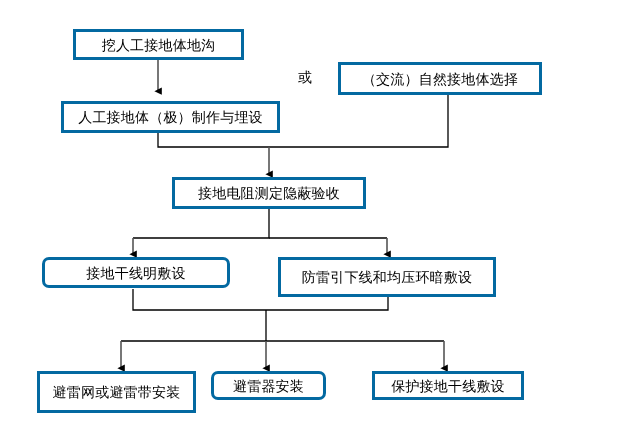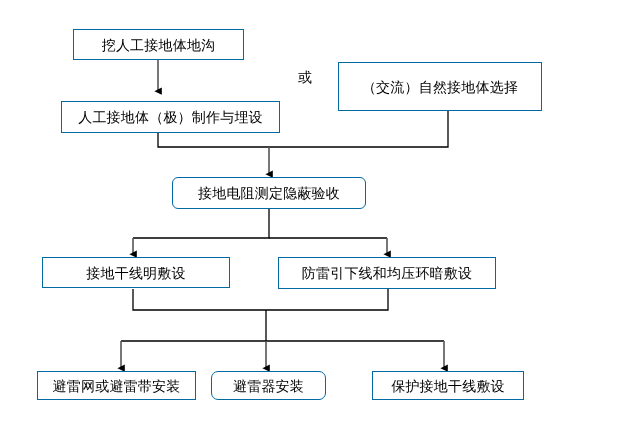--- a/index.html
+++ b/index.html
@@ -18,21 +18,21 @@
   #wires {
     position: absolute;
     left: 0;
     top: 0;
     width: 622px;
     height: 441px;
   }
   .node {
     position: absolute;
     box-sizing: border-box;
-    border: 1px solid #0369a1;
+    border: 3px solid #0369a1;
     background: #ffffff;
     display: flex;
     align-items: center;
     justify-content: center;
     color: #000000;
     font-size: 14px;
     line-height: 1;
     letter-spacing: 0.2px;
     white-space: nowrap;
     z-index: 2;
@@ -79,23 +79,23 @@
       <polyline points="266,310 266,341 121,341" fill="none" stroke="#000000" stroke-width="1.3"></polyline>
       <polyline points="266,341 444,341" fill="none" stroke="#000000" stroke-width="1.3"></polyline>
       <line x1="121" y1="341" x2="121" y2="368" stroke="#555555" stroke-width="1.6" marker-end="url(#arrowhead)"></line>
       <line x1="266" y1="341" x2="266" y2="368" stroke="#555555" stroke-width="1.6" marker-end="url(#arrowhead)"></line>
       <line x1="444" y1="341" x2="444" y2="368" stroke="#555555" stroke-width="1.6" marker-end="url(#arrowhead)"></line>
     </g>
   </svg>
 
   <div class="node" style="left: 73px; top: 29px; width: 171px; height: 31px;">挖人工接地体地沟</div>
   <div class="node" style="left: 61px; top: 94px; width: 219px; height: 32px; margin-top: 7px;">人工接地体（极）制作与埋设</div>
-  <div class="node" style="left: 338px; top: 62px; width: 204px; height: 49px;">（交流）自然接地体选择</div>
-  <div class="node" style="left: 172px; top: 177px; width: 194px; height: 32px; border-radius: 6px;">接地电阻测定隐蔽验收</div>
-  <div class="node" style="left: 42px; top: 257px; width: 188px; height: 31px;">接地干线明敷设</div>
-  <div class="node" style="left: 278px; top: 257px; width: 218px; height: 32px;">防雷引下线和均压环暗敷设</div>
-  <div class="node" style="left: 37px; top: 371px; width: 159px; height: 29px;">避雷网或避雷带安装</div>
+  <div class="node" style="left: 338px; top: 62px; width: 204px; height: 33px;">（交流）自然接地体选择</div>
+  <div class="node" style="left: 172px; top: 177px; width: 194px; height: 32px;">接地电阻测定隐蔽验收</div>
+  <div class="node" style="left: 42px; top: 257px; width: 188px; height: 31px; border-radius: 7px;">接地干线明敷设</div>
+  <div class="node" style="left: 278px; top: 257px; width: 218px; height: 40px;">防雷引下线和均压环暗敷设</div>
+  <div class="node" style="left: 37px; top: 371px; width: 159px; height: 42px;">避雷网或避雷带安装</div>
   <div class="node" style="left: 211px; top: 371px; width: 115px; height: 29px; border-radius: 7px;">避雷器安装</div>
   <div class="node" style="left: 372px; top: 371px; width: 152px; height: 29px;">保护接地干线敷设</div>
 
   <div class="free-label" style="left:298px; top:70px;">或</div>
 
 </div>
 
 </body></html>

